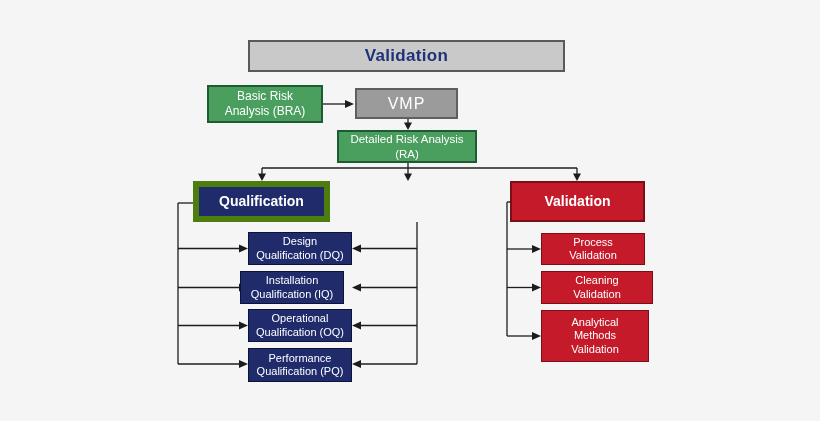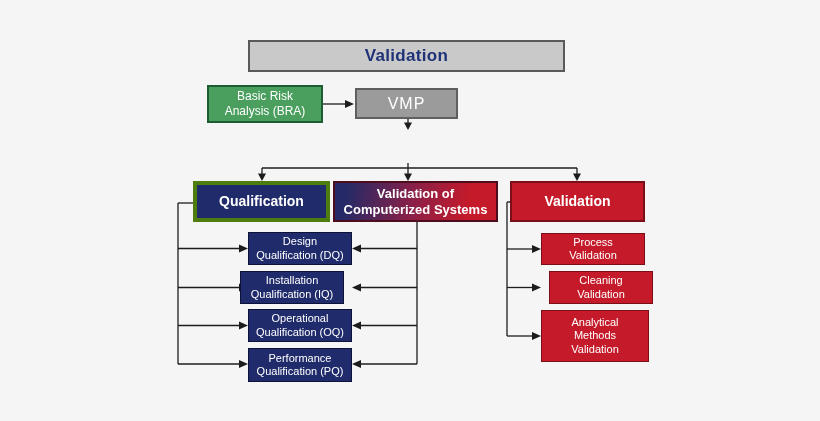--- a/index.html
+++ b/index.html
@@ -26,39 +26,39 @@
   .node-vmp{
     left:355px;top:88px;width:103px;height:31px;
     background:#9b9b9b;border:2px solid #5f5f5f;font-size:16px;letter-spacing:1px;
   }
   .node-ra{
     left:337px;top:130px;width:140px;height:33px;
     background:#4a9e5e;border:2px solid #1d5c33;font-size:11.5px;
   }
   .node-qual{
     left:193px;top:181px;width:137px;height:41px;
-    background:#1f2b6b;border:4px solid #4d7c0f;font-size:14px;font-weight:bold;
+    background:#1f2b6b;border:6px solid #4d7c0f;font-size:14px;font-weight:bold;
   }
   .node-vcs{
     left:333px;top:181px;width:165px;height:41px;
     background:linear-gradient(100deg,#252a66 8%,#8a2048 48%,#c41a2a 82%);
     border:2px solid #4d0d1c;font-size:13px;font-weight:bold;
   }
   .node-val{
     left:510px;top:181px;width:135px;height:41px;
     background:#c41a2a;border:2px solid #7a0f18;font-size:14px;font-weight:bold;
   }
   .sub{font-size:11px;background:#1f2b6b;border:1px solid #0c1238;}
   .sub-dq{left:248px;top:232px;width:104px;height:33px;}
   .sub-iq{left:240px;top:271px;width:104px;height:33px;}
   .sub-oq{left:248px;top:309px;width:104px;height:33px;}
   .sub-pq{left:248px;top:348px;width:104px;height:34px;}
   .subr{font-size:11px;background:#c41a2a;border:1px solid #7a0f18;}
   .sub-pv{left:541px;top:233px;width:104px;height:32px;}
-  .sub-cv{left:541px;top:271px;width:104px;height:33px;margin-left:8px;}
+  .sub-cv{left:541px;top:271px;width:112px;height:33px;}
   .sub-av{left:541px;top:310px;width:108px;height:52px;}
 </style>
 </head>
 <body>
 
 <div class="canvas">
 
   <svg class="connectors" viewBox="0 0 820 421" xmlns="http://www.w3.org/2000/svg">
     <g stroke="#1c1c1c" stroke-width="1.3" fill="none">
 
@@ -111,25 +111,25 @@
     </g>
   </svg>
 
   <div class="node node-title">Validation</div>
 
   <div class="node node-bra">Basic Risk
 Analysis (BRA)</div>
 
   <div class="node node-vmp">VMP</div>
 
+  <div class="node node-ra">Detailed Risk Analysis
+(RA)</div>
 
   <div class="node node-qual">Qualification</div>
 
-  <div class="node node-vcs">Validation of
-Computerized Systems</div>
 
   <div class="node node-val">Validation</div>
 
   <div class="node sub sub-dq">Design
 Qualification (DQ)</div>
   <div class="node sub sub-iq">Installation
 Qualification (IQ)</div>
   <div class="node sub sub-oq">Operational
 Qualification (OQ)</div>
   <div class="node sub sub-pq">Performance

